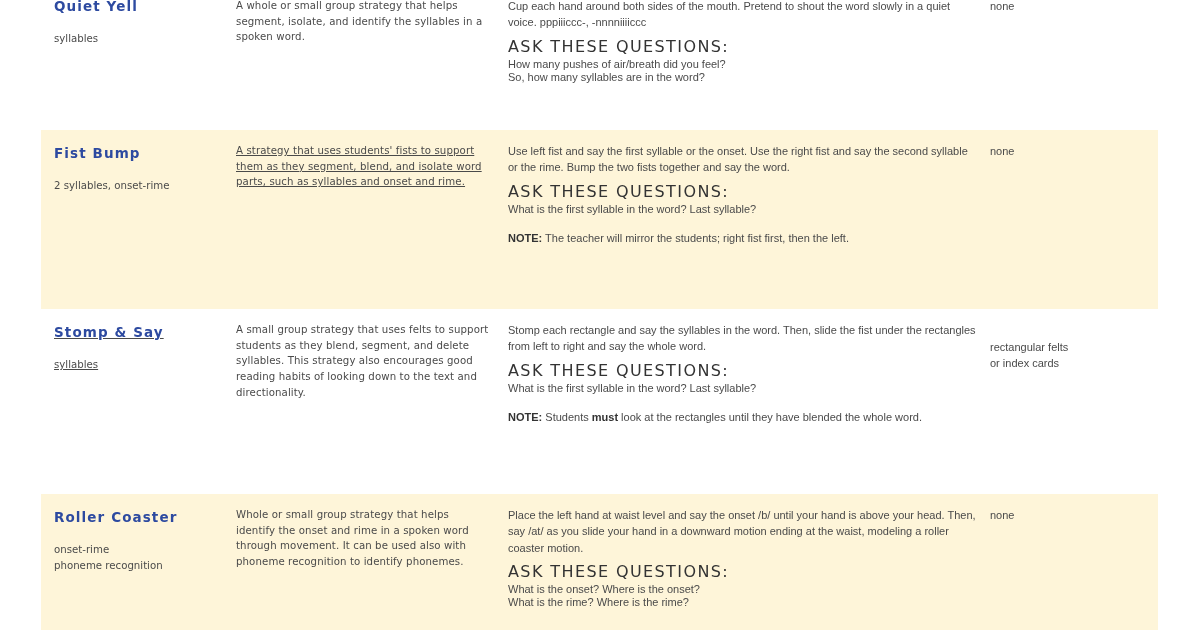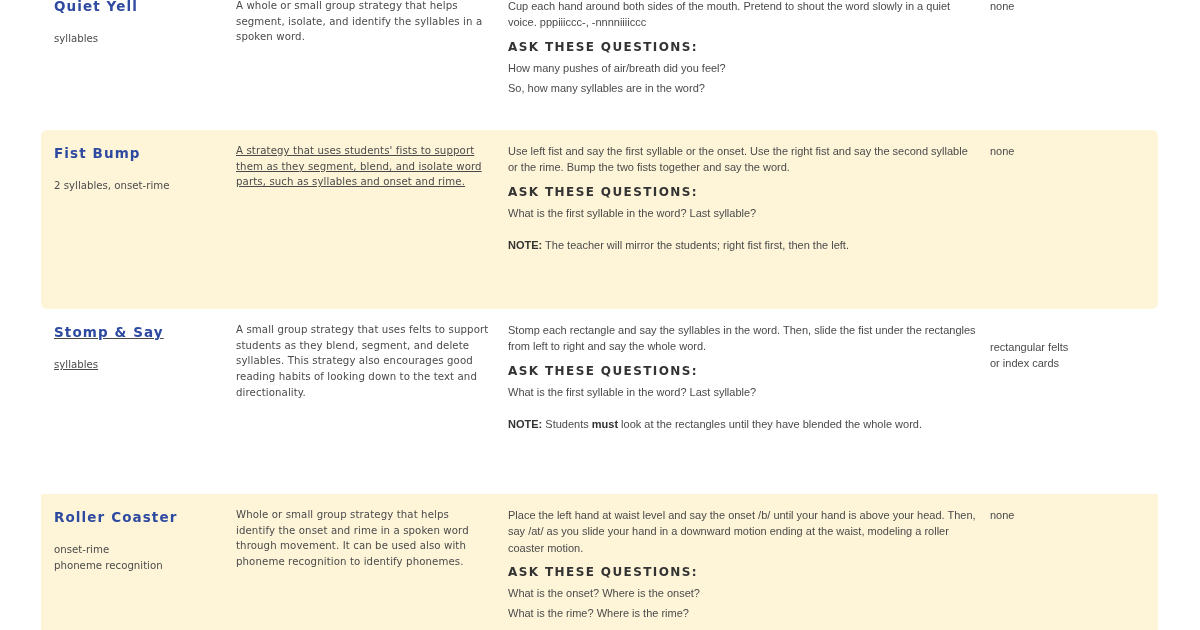--- a/index.html
+++ b/index.html
@@ -55,31 +55,31 @@
       letter-spacing: 0.1px;
     }
     .proc {
       font-family: "Liberation Sans", sans-serif;
       font-size: 11px;
       line-height: 16.3px;
       color: #4a4a4a;
     }
     .ask {
       font-family: "DejaVu Sans", sans-serif;
-      font-size: 12px;
-      font-weight: bold;
+      font-size: 16px;
+      font-weight: normal;
       letter-spacing: 1.4px;
       color: #333333;
       margin-top: 9px;
       line-height: 14px;
     }
     .questions {
       font-family: "Liberation Sans", sans-serif;
       font-size: 11px;
-      line-height: 20px;
+      line-height: 13px;
       color: #4a4a4a;
       margin-top: 4px;
       white-space: pre-line;
     }
     .note {
       font-family: "Liberation Sans", sans-serif;
       font-size: 11px;
       line-height: 16.3px;
       color: #4a4a4a;
       margin-top: 14px;
@@ -108,21 +108,21 @@
     <div class="proc">Cup each hand around both sides of the mouth. Pretend to shout the word slowly in a quiet voice. pppiiiccc-, -nnnniiiiccc</div>
     <div class="ask">ASK THESE QUESTIONS:</div>
     <div class="questions">How many pushes of air/breath did you feel?
 So, how many syllables are in the word?</div>
   </div>
   <div class="col c-mat" style="top:0;">
     <div class="mat">none</div>
   </div>
 </div>
 
-<div class="row shaded" style="top:130px; height:179px;border-radius:6px;">
+<div class="row shaded" style="top:130px; height:179px;">
   <div class="col c-name" style="top:15px;">
     <div class="title">Fist Bump</div>
     <div class="subtitle">2 syllables, onset-rime</div>
   </div>
   <div class="col c-desc" style="top:13px;text-decoration:underline;">
     <div class="desc">A strategy that uses students' fists to support them as they segment, blend, and isolate word parts, such as syllables and onset and rime.</div>
   </div>
   <div class="col c-proc" style="top:13px;">
     <div class="proc">Use left fist and say the first syllable or the onset. Use the right fist and say the second syllable or the rime. Bump the two fists together and say the word.</div>
     <div class="ask">ASK THESE QUESTIONS:</div>

